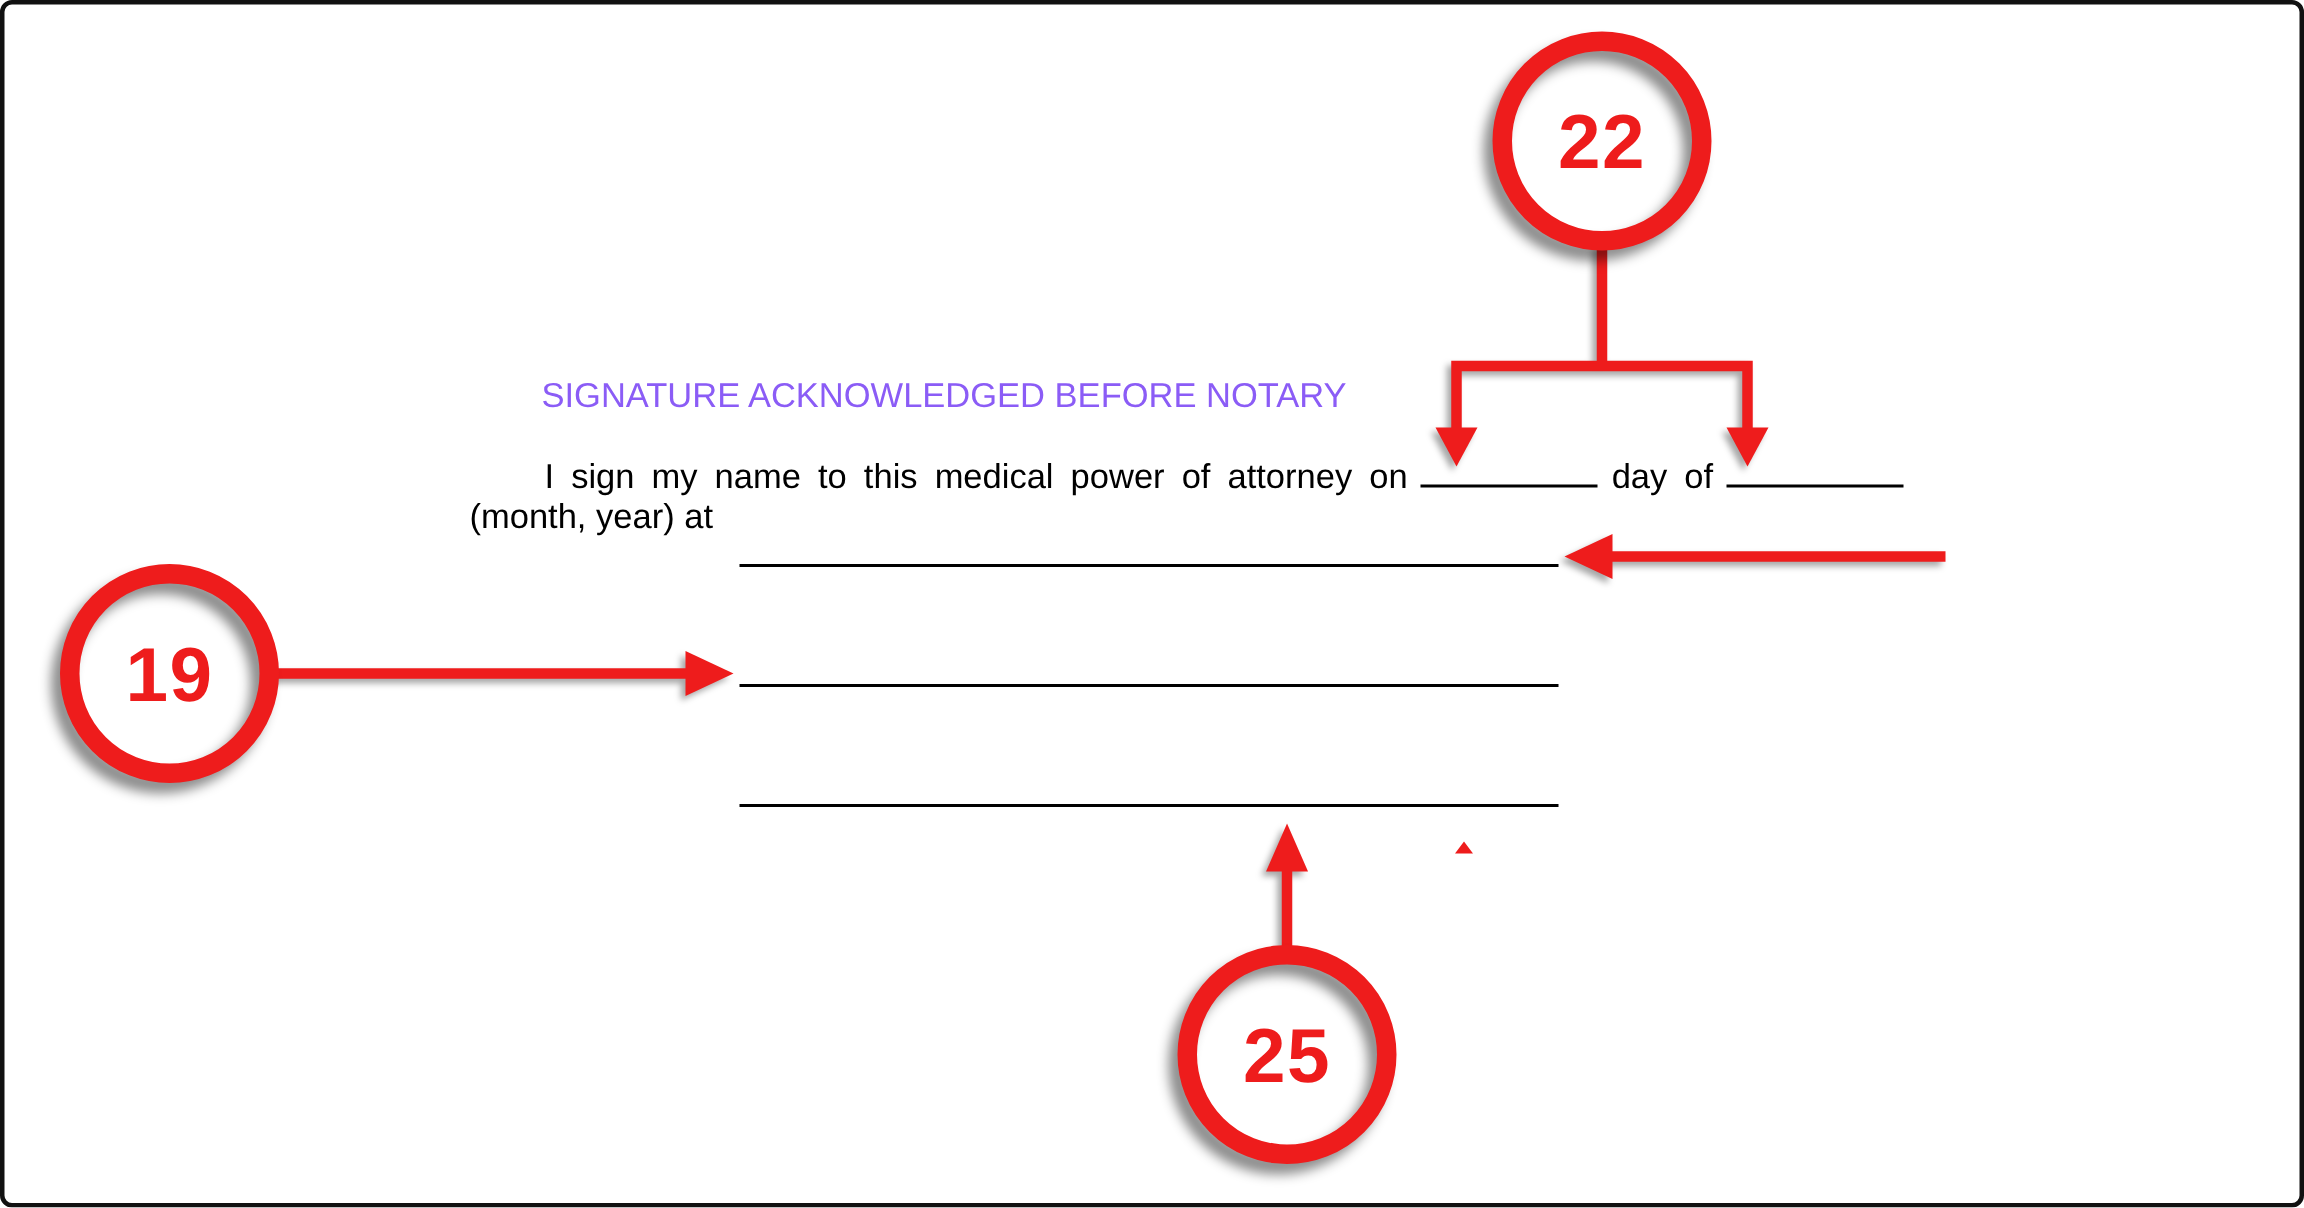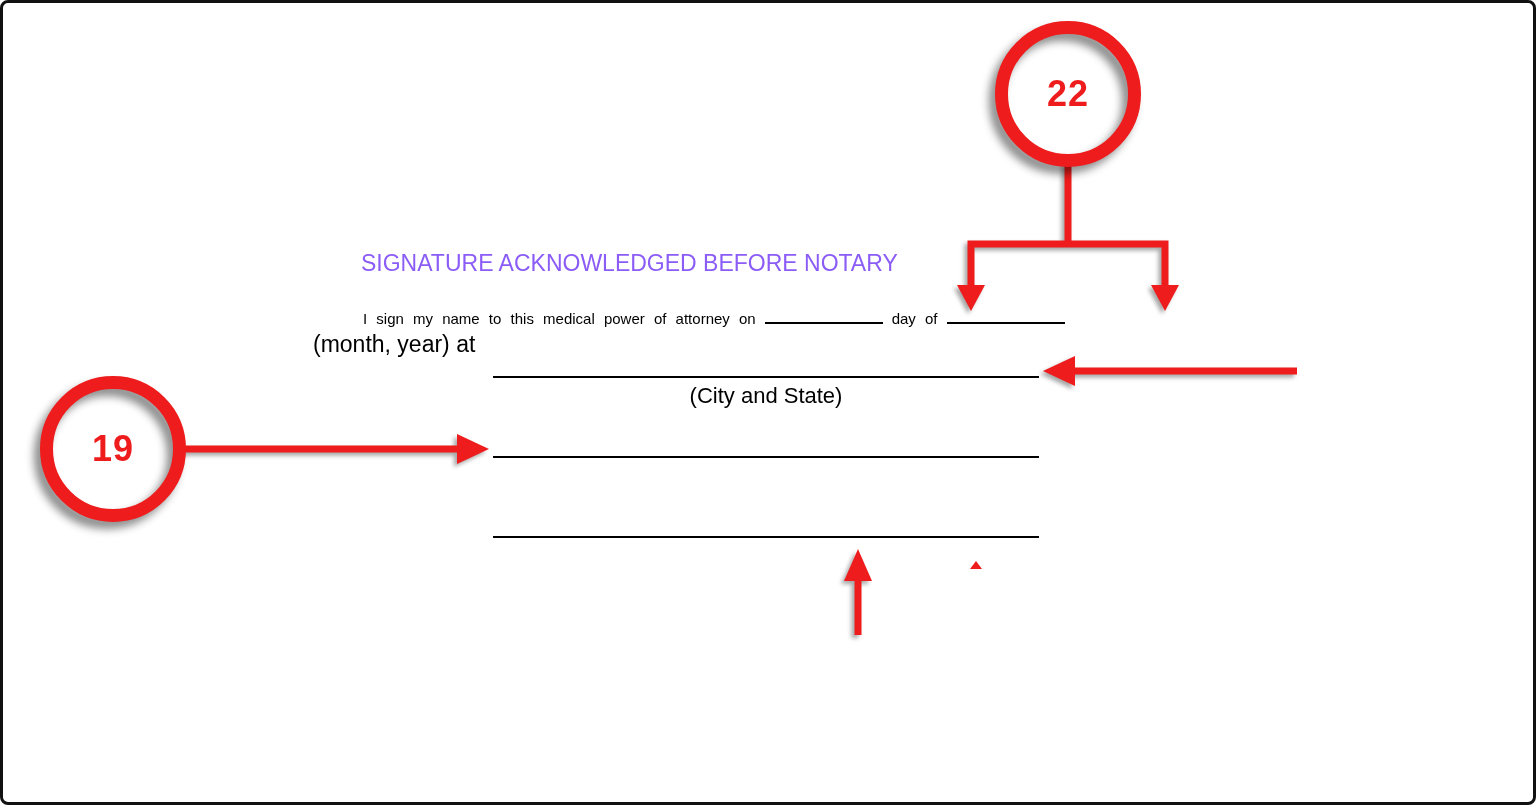--- a/index.html
+++ b/index.html
@@ -21,21 +21,21 @@
   .doc-title {
     position: absolute;
     left: 358px; top: 247px;
     font-size: 23px;
     color: #8b5cf6;
     white-space: nowrap;
   }
   .body-line1 {
     position: absolute;
     left: 360px; top: 301px;
-    font-size: 15px;
+    font-size: 23px;
     color: #000;
     white-space: nowrap;
     word-spacing: 5px;
   }
   .body-line2 {
     position: absolute;
     left: 288px; top: 328px;
     font-size: 23px;
     color: #000;
     white-space: nowrap;
@@ -76,21 +76,21 @@
     border-radius: 50%;
     background: transparent;
     filter: drop-shadow(-6px 7px 4px rgba(0,0,0,0.45));
   }
   .callout .num {
     position: absolute;
     inset: 0;
     display: flex;
     align-items: center;
     justify-content: center;
-    font-size: 36px;
+    font-size: 51px;
     font-weight: bold;
     color: var(--accent);
     letter-spacing: 1px;
   }
 
   
   svg.arrows {
     position: absolute;
     left: 0; top: 0;
     width: 1536px; height: 805px;
@@ -138,31 +138,34 @@
     <polygon class="artifact" points="973,558 967,566 979,566"></polygon>
   </svg>
 
   <div class="doc-title">SIGNATURE ACKNOWLEDGED BEFORE NOTARY</div>
 
   <div class="body-line1"><span>I sign my name to this medical power of attorney on</span><span class="blank"></span><span>day of</span><span class="blank"></span></div>
 
   <div class="body-line2">(month, year) at</div>
 
   <div class="field-line" style="top:373px"></div>
-  <div class="field-label" style="top:380px">(City and State)</div>
 
   <div class="field-line" style="top:453px"></div>
 
   <div class="field-line" style="top:533px"></div>
 
   <div class="callout" style="left:992px; top:18px">
     <div class="ring"></div>
     <div class="num">22</div>
   </div>
 
 
   <div class="callout" style="left:37px; top:373px">
     <div class="ring"></div>
     <div class="num">19</div>
   </div>
 
+  <div class="callout" style="left:782px; top:627px">
+    <div class="ring"></div>
+    <div class="num">25</div>
+  </div>
 
 </div>
 
 </body></html>

